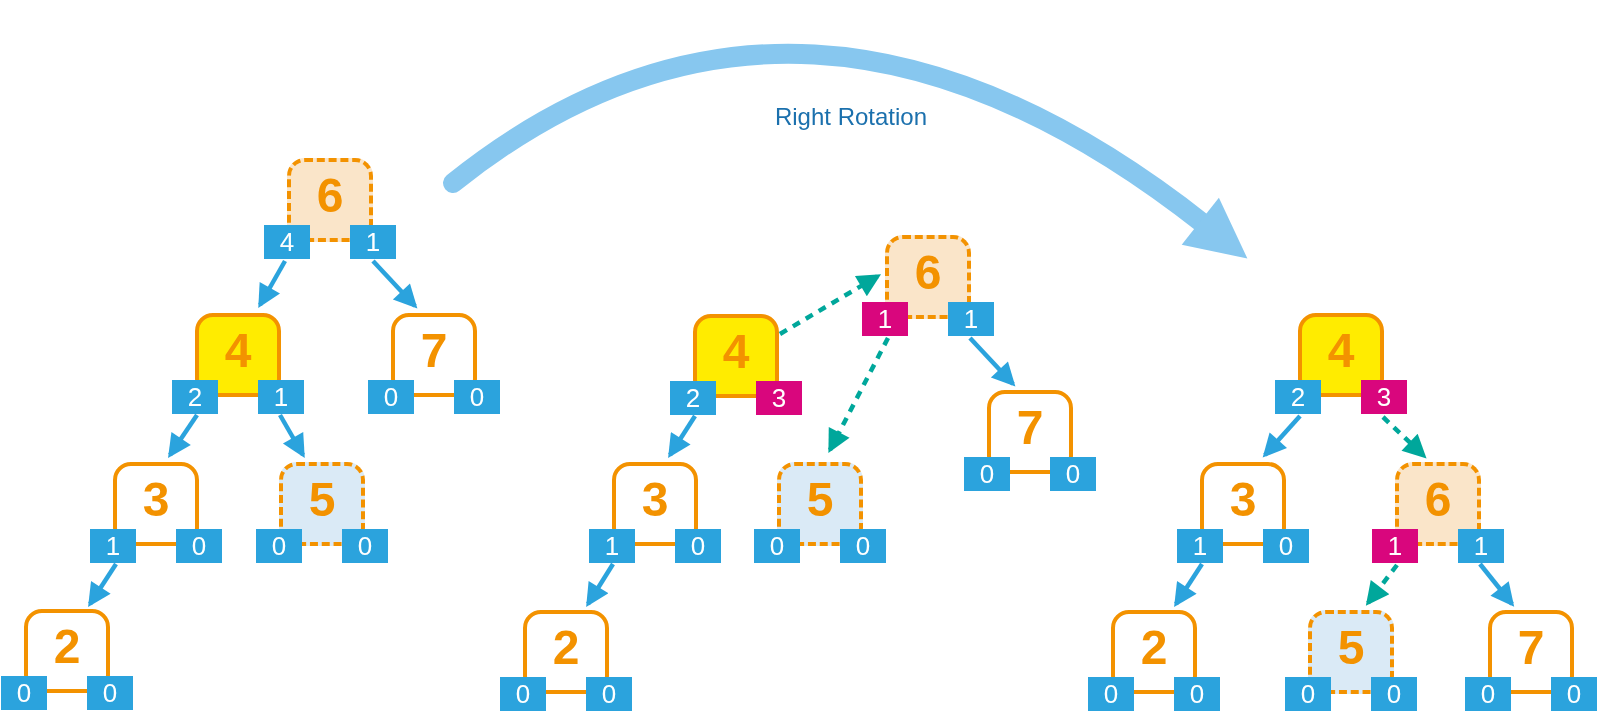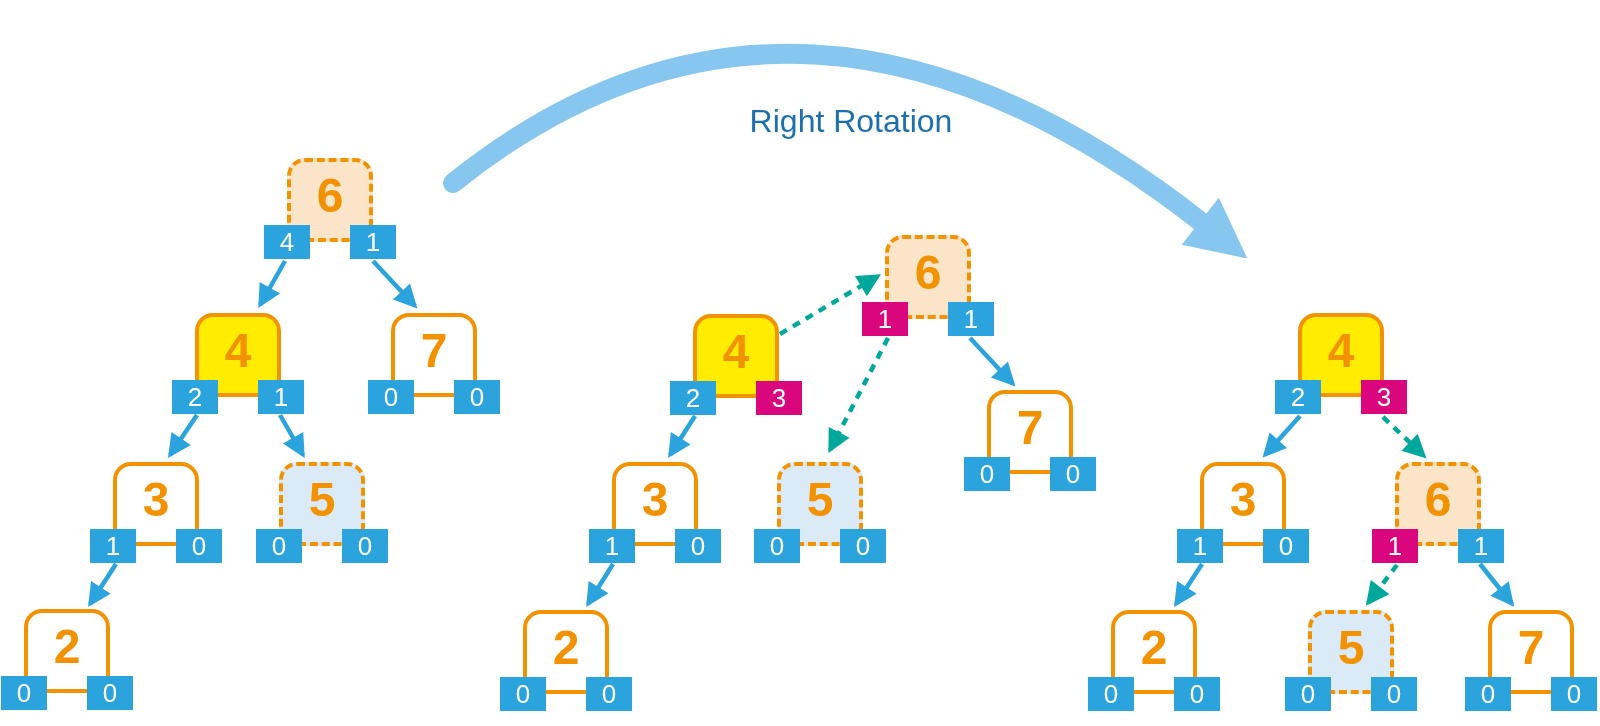--- a/index.html
+++ b/index.html
@@ -7,21 +7,21 @@
     --badge-blue:#2BA3DD; --badge-pink:#D9067D; --teal:#00A79B;
     --rot-blue:#87C7EF; --title-blue:#1B70AD; --white:#FFFFFF;
   }
   html,body{margin:0;padding:0;background:#fff;}
   .stage{
     position:relative;width:1600px;height:726px;overflow:hidden;background:#fff;
     font-family:"Liberation Sans", sans-serif;
   }
   .title{
     position:absolute;left:700px;top:103px;width:302px;text-align:center;
-    font-size:32px;font-weight:400;color:var(--title-blue);white-space:nowrap;
+    font-size:24px;font-weight:400;color:var(--title-blue);white-space:nowrap;
   }
   svg.arrows{position:absolute;left:0;top:0;width:1600px;height:726px;z-index:4;pointer-events:none;}
   line.solid{stroke:var(--badge-blue);stroke-width:4.5;}
   line.dashed{stroke:var(--teal);stroke-width:4.5;stroke-dasharray:8 7;}
   .big-arrow-path{stroke:var(--rot-blue);stroke-width:20;fill:none;stroke-linecap:round;}
   #mblue path{fill:var(--badge-blue);} #mteal path{fill:var(--teal);} #mbig path{fill:var(--rot-blue);}
 
   .node-wrap{position:absolute;width:86px;height:84px;z-index:2;}
   .node-box{position:absolute;left:0;top:0;right:0;bottom:0;border:4px solid var(--orange);
     border-radius:18px;background:var(--white);box-sizing:border-box;}

